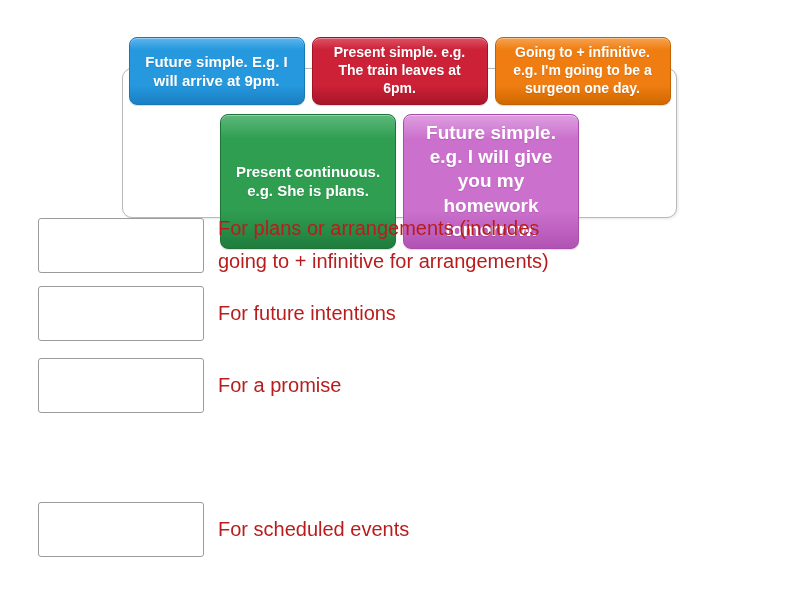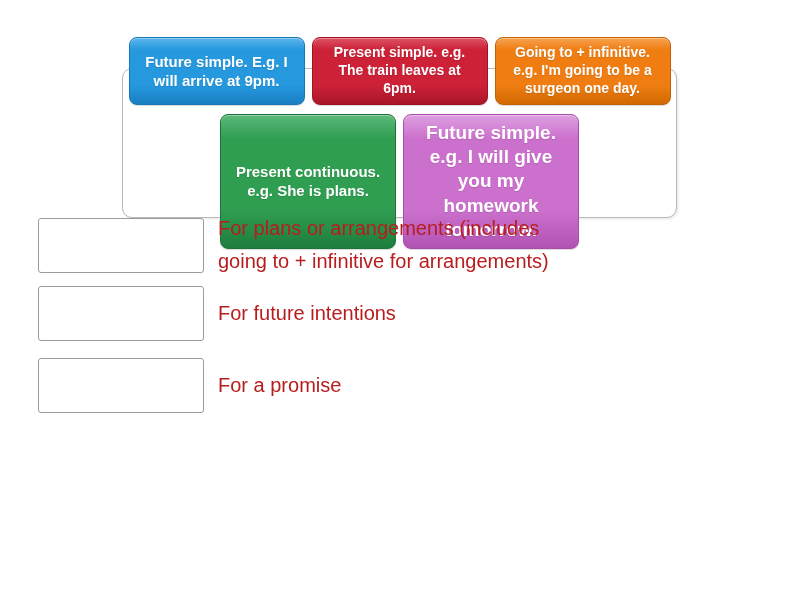--- a/index.html
+++ b/index.html
@@ -86,14 +86,18 @@
     <div class="slot"></div>
     <div class="definition">For future intentions</div>
   </div>
 
   <div class="match-row m2">
     <div class="slot"></div>
     <div class="definition">For a promise</div>
   </div>
 
 
+  <div class="match-row m4">
+    <div class="slot"></div>
+    <div class="definition">For scheduled events</div>
+  </div>
 
 </div>
 
 </body></html>

